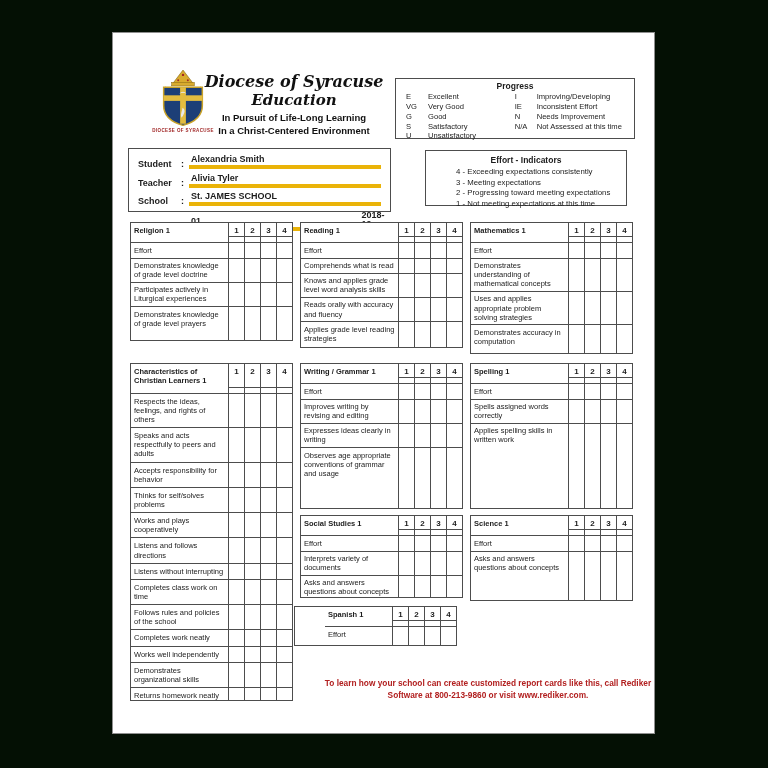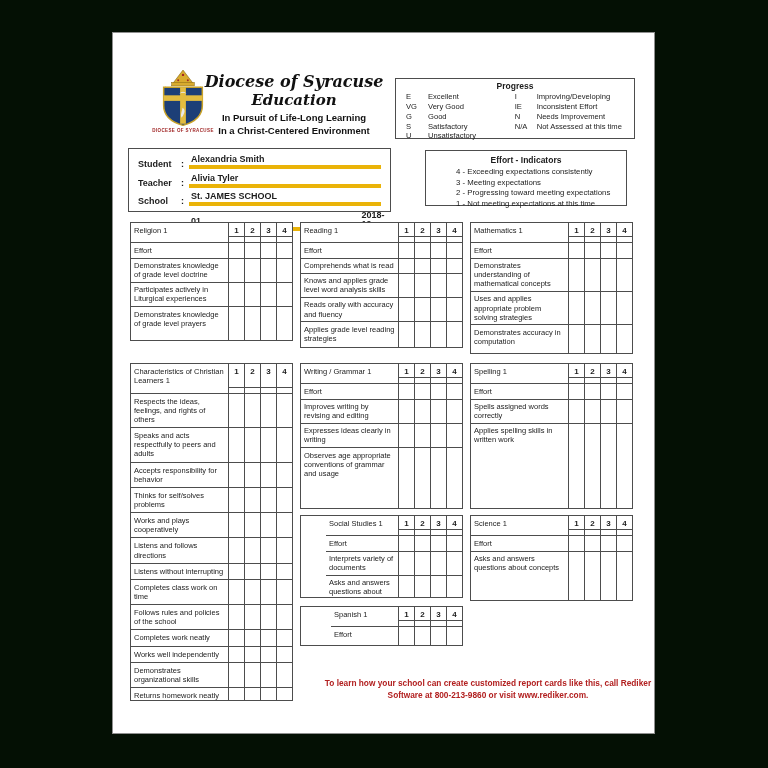--- a/index.html
+++ b/index.html
@@ -48,37 +48,37 @@
   .s-val{flex:1;border-bottom:4px solid #eab308;padding:0 0 1px 2px;}
   .s-val.short{flex:0 0 118px;}
   .y-lbl{flex:none;margin-left:14px;margin-right:14px;}
   .y-val{flex:1;border-bottom:1px solid #333;padding:0 0 1px 2px;}
 
   
   .rc-table{position:absolute;display:flex;flex-direction:column;border:1px solid var(--border-gray);background:#fff;overflow:hidden;}
   .rc-row{display:flex;flex:none;}
   .rc-row .lbl{flex:1;min-width:0;}
   .rc-row .num{width:16px;flex:none;border-left:1px solid var(--border-gray);}
-  .rc-head .lbl{font-weight:normal;font-size:7.5px;line-height:1.25;padding:3px 3px 2px 3px;}
+  .rc-head .lbl{font-weight:bold;font-size:7.5px;line-height:1.25;padding:3px 3px 2px 3px;}
   .rc-head .num{font-weight:bold;font-size:8px;text-align:center;padding-top:3px;border-bottom:1px solid var(--border-gray);}
   .rc-spacer{height:5px;}
   .rc-item{border-top:1px solid var(--border-gray);}
   .rc-item .lbl{font-size:7.5px;line-height:1.22;padding:2.5px 3px;}
   .rc-fill{flex:1;}
 
   .t-religion{left:17px;top:189px;width:163px;height:119px;}
   .t-reading{left:187px;top:189px;width:163px;height:126px;}
   .t-math{left:357px;top:189px;width:163px;height:132px;}
   .t-char{left:17px;top:330px;width:163px;height:338px;}
   .t-char .rc-item .lbl{padding-top:3px;padding-bottom:3px;}
   .t-writing{left:187px;top:330px;width:163px;height:146px;}
   .t-spelling{left:357px;top:330px;width:163px;height:146px;}
-  .t-social{left:187px;top:482px;width:163px;height:83px;padding-left:25px;}
+  .t-social{left:187px;top:482px;width:163px;height:83px;}
   .t-science{left:357px;top:482px;width:163px;height:86px;}
-  .t-spanish{left:187px;top:573px;width:163px;height:40px;padding-left:30px;}
+  .t-spanish{left:181px;top:573px;width:163px;height:40px;padding-left:30px;}
 
   
   .footer-note{position:absolute;left:200px;top:644px;width:350px;text-align:center;color:var(--footer-red);font-size:8.3px;font-weight:bold;line-height:1.45;}
 </style>
 </head>
 <body>
 
 <div class="canvas">
   <div class="page">
 

